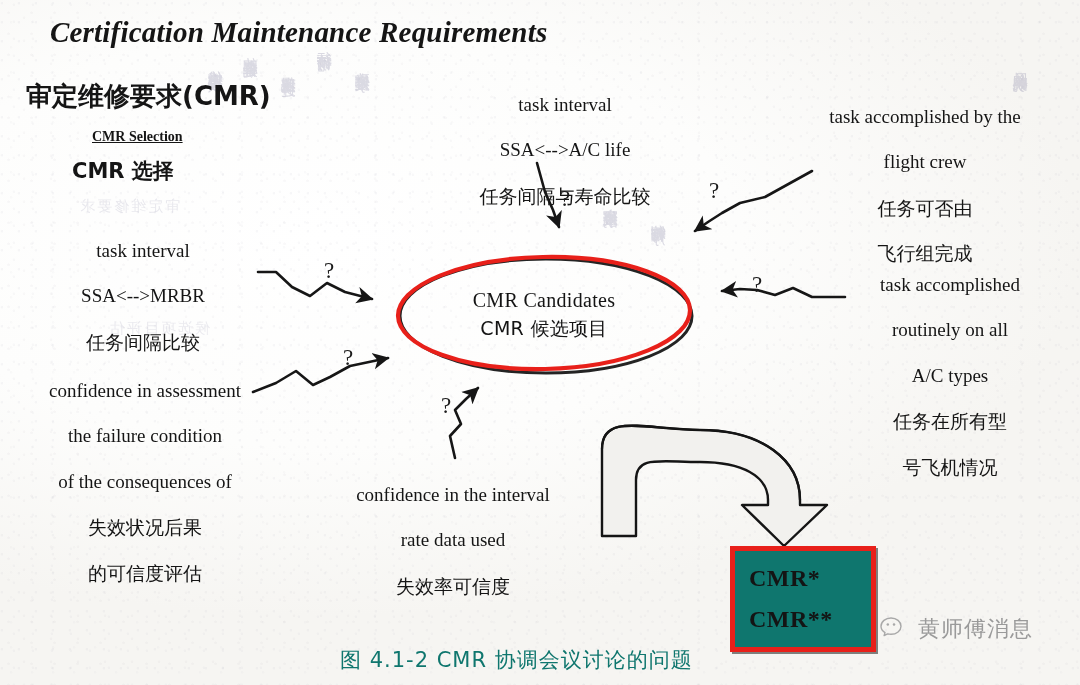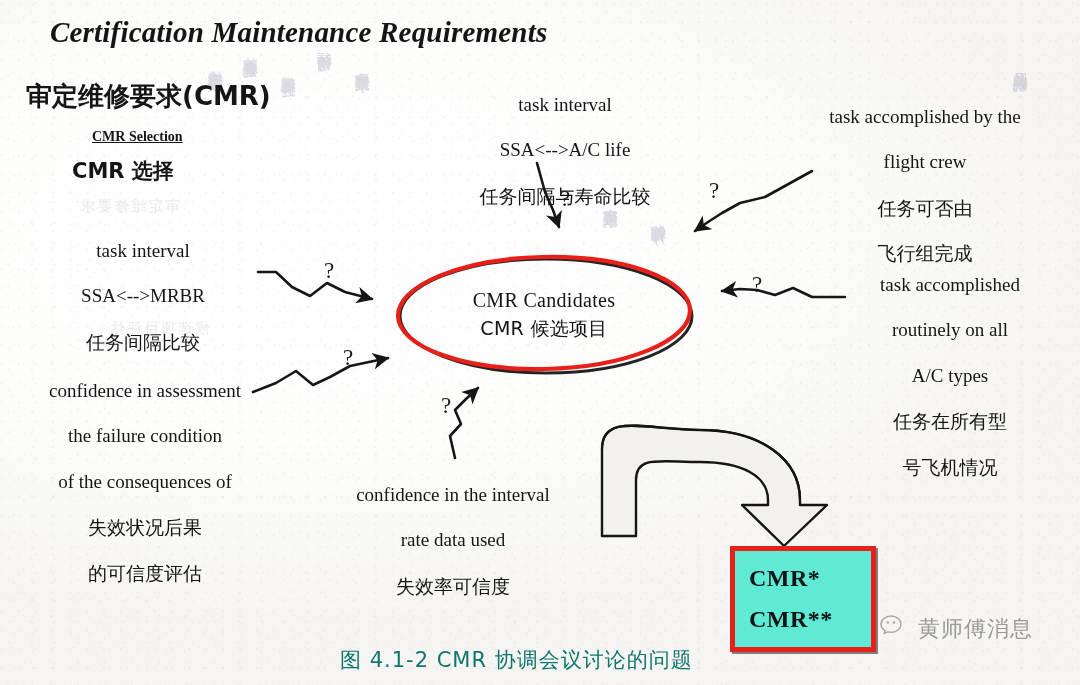--- a/index.html
+++ b/index.html
@@ -133,21 +133,21 @@
     font-family: "DejaVu Sans", sans-serif;
     font-size: 19px;
   }
 
   
   #result-box {
     position: absolute;
     left: 730px; top: 546px;
     width: 146px; height: 106px;
     border: 5px solid #e8201a;
-    background: #5eead4;
+    background: #0f766e;
     box-shadow: 2px 2px 0 rgba(30,30,30,.55);
     display: flex;
     flex-direction: column;
     justify-content: space-evenly;
     align-items: flex-start;
     padding-left: 14px;
     box-sizing: border-box;
   }
   #result-box .rb {
     font-size: 24px;
@@ -163,21 +163,21 @@
     font-family: "DejaVu Sans", sans-serif;
     letter-spacing: 1px;
     color: #0f766e;
   }
 
   
   #watermark {
     position: absolute;
     left: 880px; top: 614px;
     display: flex;
-    align-items: flex-start;
+    align-items: center;
     gap: 8px;
   }
   #watermark .wm-text {
     font-size: 22px;
     color: #9a9a9a;
     font-family: "DejaVu Sans", sans-serif;
     letter-spacing: 1px;
   }
 
   

